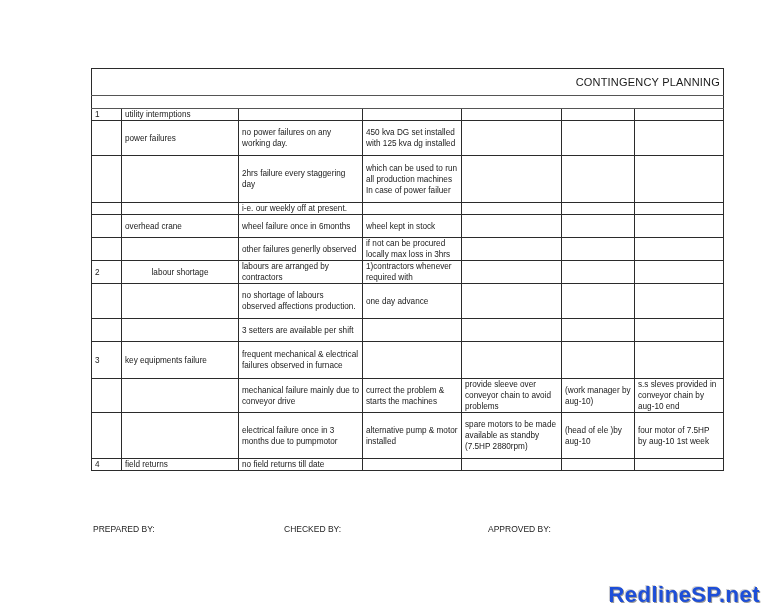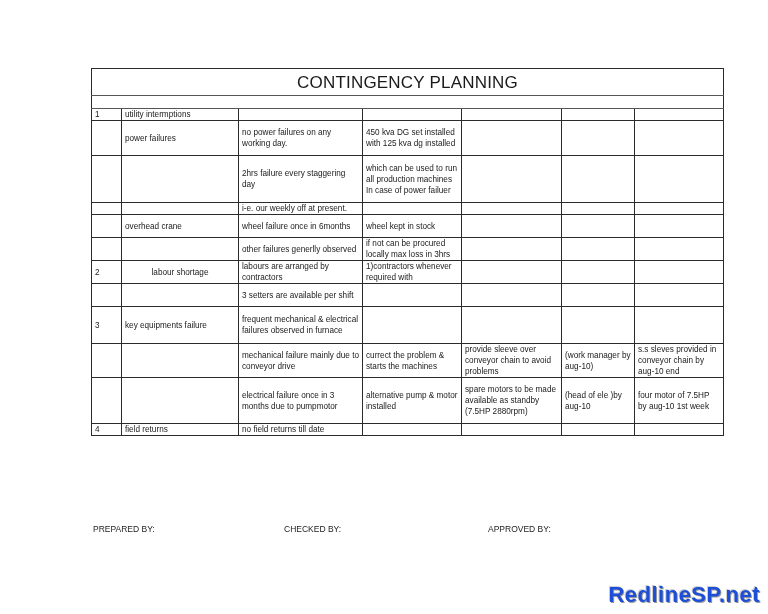--- a/index.html
+++ b/index.html
@@ -1,21 +1,21 @@
 <!DOCTYPE html>
 <html><head>
 <meta charset="utf-8">
 <style>
   html, body { margin:0; padding:0; }
   body { width:768px; height:614px; background:#ffffff; position:relative; overflow:hidden;
          font-family:"Liberation Sans", sans-serif; color:#1a1a1a; }
   .sheet { position:absolute; left:91px; top:68px; width:632px; }
   table { border-collapse:collapse; width:632px; table-layout:fixed; }
   td { border:1px solid #2b2b2b; padding:0 3px; font-size:8.2px; line-height:11px; vertical-align:middle; overflow:hidden; }
-  .title td { height:26px; text-align:center; font-size:17px; letter-spacing:0.2px; border-bottom:1.5px solid #555; }
+  .title td { height:26px; text-align:right; font-size:11px; letter-spacing:0.2px; border-bottom:1.5px solid #555; }
   .blank td { height:12px; border-bottom:1.5px solid #555; }
   .hdr td { background:#fadadd; height:41px; text-align:center; font-size:10.5px; line-height:13px; color:#222; border-bottom:2px solid #6b4a4e; }
   .footer { position:absolute; top:524px; font-size:8.5px; color:#222; }
   .watermark { position:absolute; right:8px; bottom:6px; font-size:22px; font-weight:bold; color:#1d4ed8;
                text-shadow:1px 1px 0 #9a9a9a, -1px -1px 0 #d0d0d0; letter-spacing:0.5px; }
 </style>
 </head>
 <body>
 
 <div class="sheet">
@@ -93,20 +93,29 @@
         <tr>
           <td style="height: 22px;">2</td>
           <td style="height: 22px; text-align: center;">labour shortage</td>
           <td style="height: 22px;">labours are arranged by contractors</td>
           <td style="height: 22px;">1)contractors whenever required with</td>
           <td style="height: 22px;"></td>
           <td style="height: 22px;"></td>
           <td style="height: 22px;"></td>
         </tr>
         <tr>
+          <td style="height: 34px;"></td>
+          <td style="height: 34px;"></td>
+          <td style="height: 34px;">no shortage of labours observed affections production.</td>
+          <td style="height: 34px;">one day advance</td>
+          <td style="height: 34px;"></td>
+          <td style="height: 34px;"></td>
+          <td style="height: 34px;"></td>
+        </tr>
+        <tr>
           <td style="height: 22px;"></td>
           <td style="height: 22px;"></td>
           <td style="height: 22px;">3 setters are available per shift</td>
           <td style="height: 22px;"></td>
           <td style="height: 22px;"></td>
           <td style="height: 22px;"></td>
           <td style="height: 22px;"></td>
         </tr>
         <tr>
           <td style="height: 36px;">3</td>

